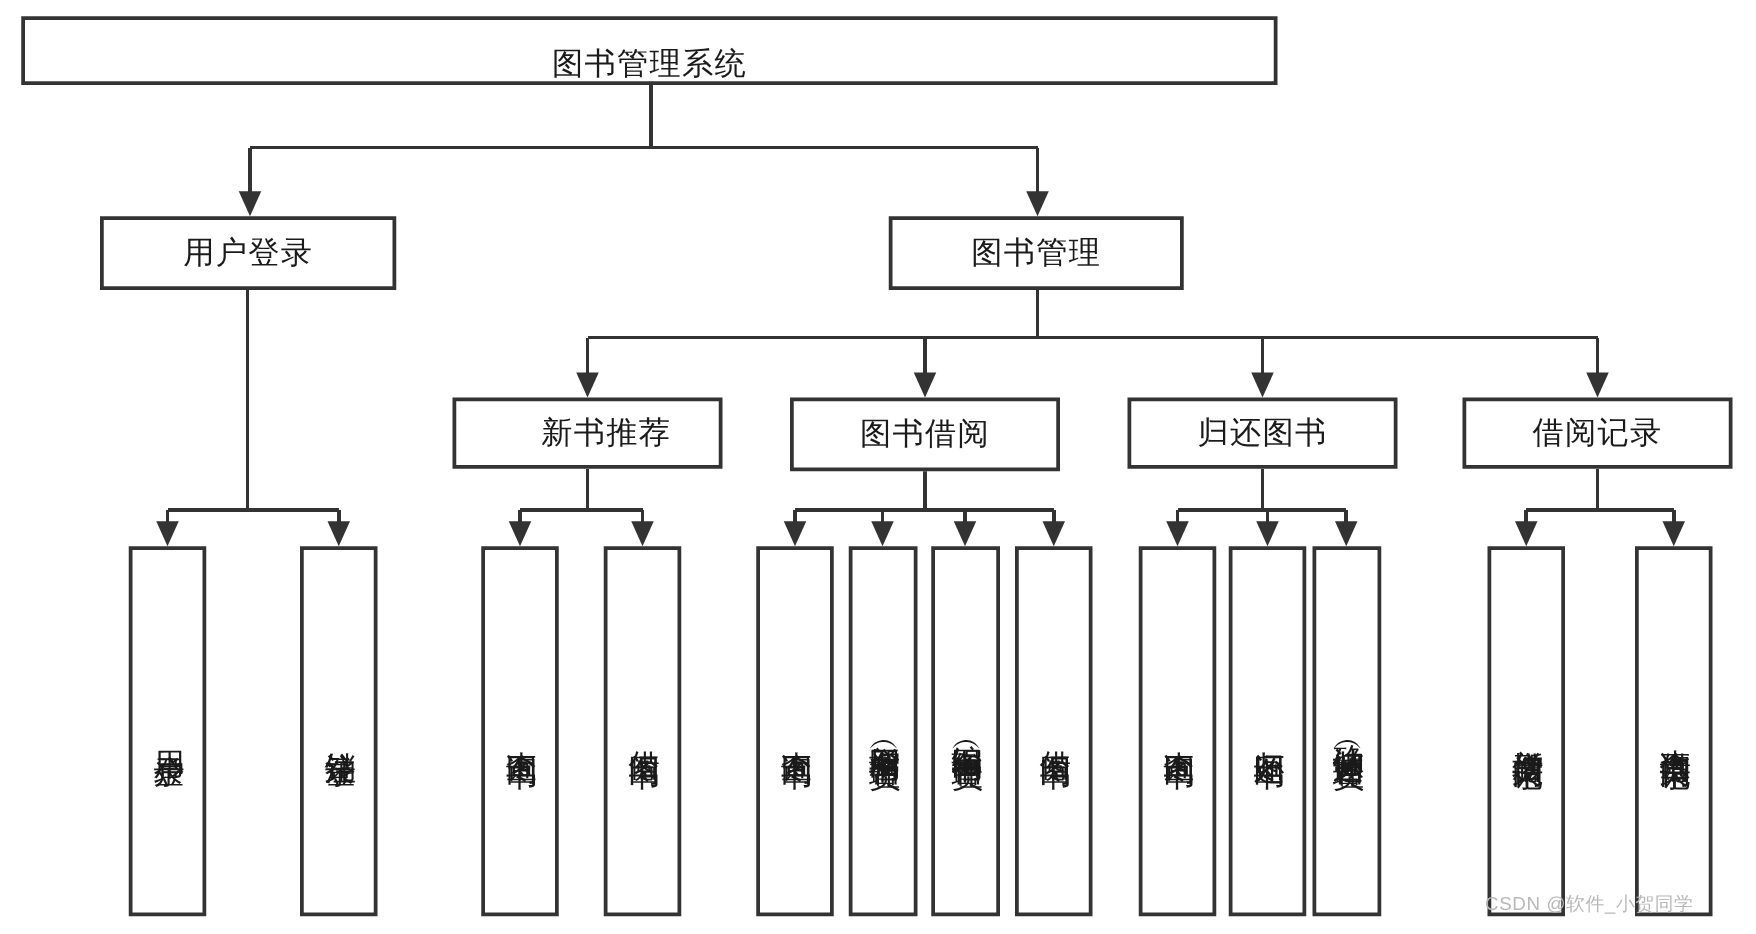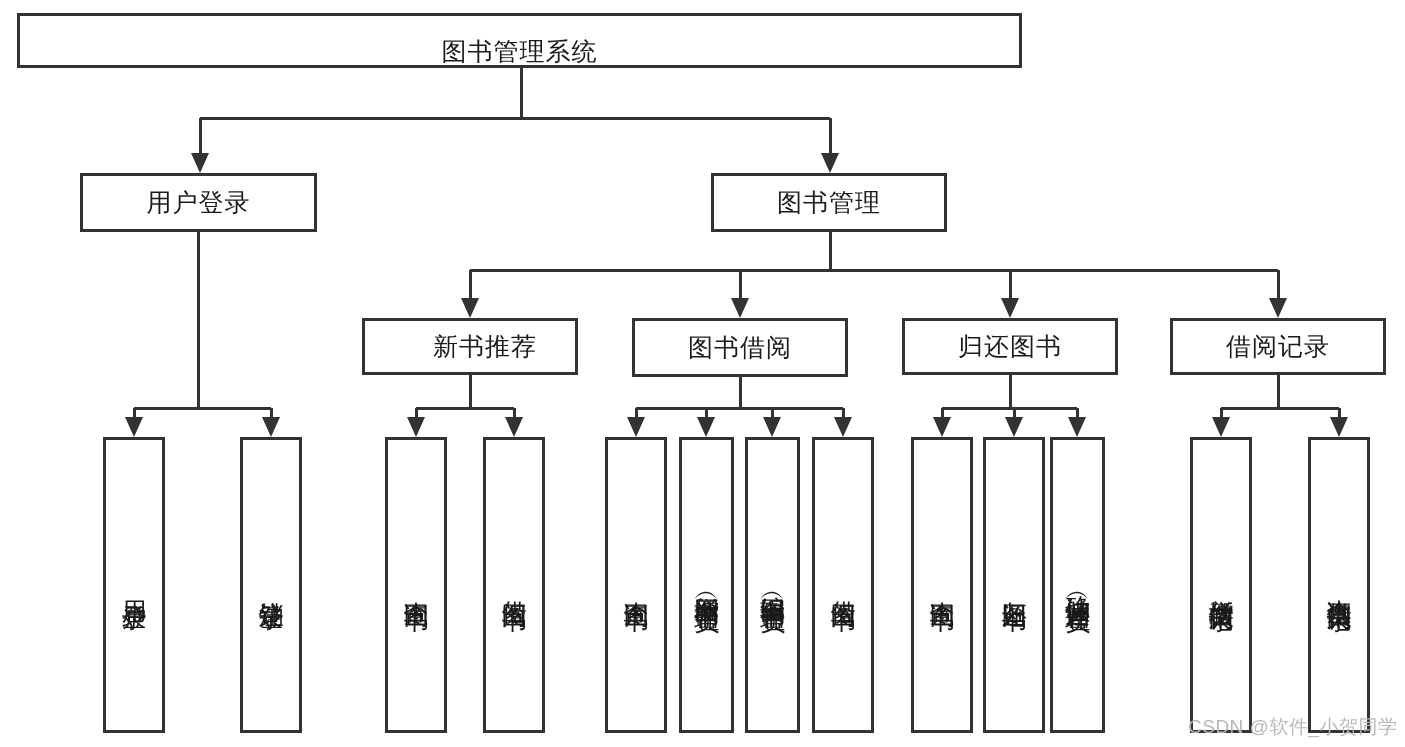--- a/index.html
+++ b/index.html
@@ -52,21 +52,21 @@
     padding: 4px 0;
   }
   .node.vert .vtext {
     writing-mode: vertical-rl;
     text-orientation: upright;
     display: block;
     max-height: 100%;
   }
   .watermark {
     position: absolute;
-    font-size: 19px;
+    font-size: 15px;
     color: #b8b8b8;
     letter-spacing: 0.5px;
     white-space: nowrap;
   }
 </style>
 </head>
 <body>
 
 <div id="canvas">
 

